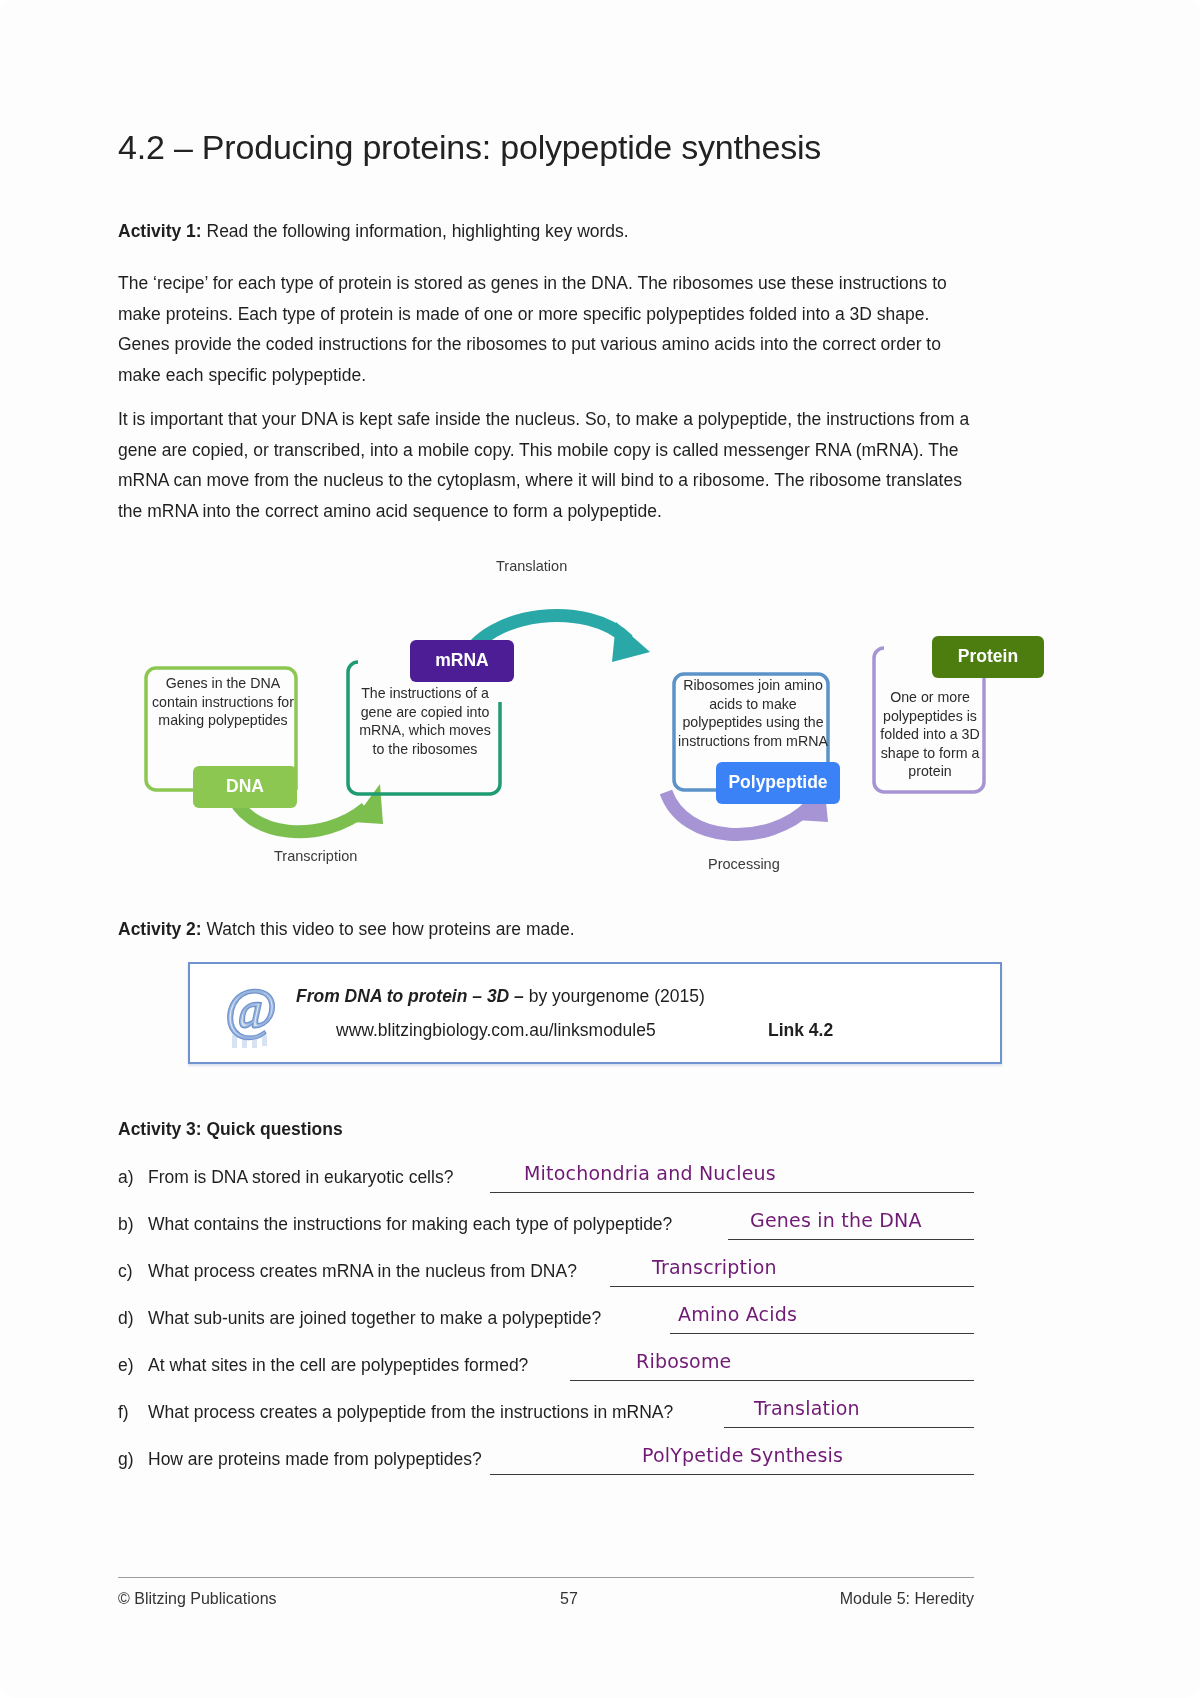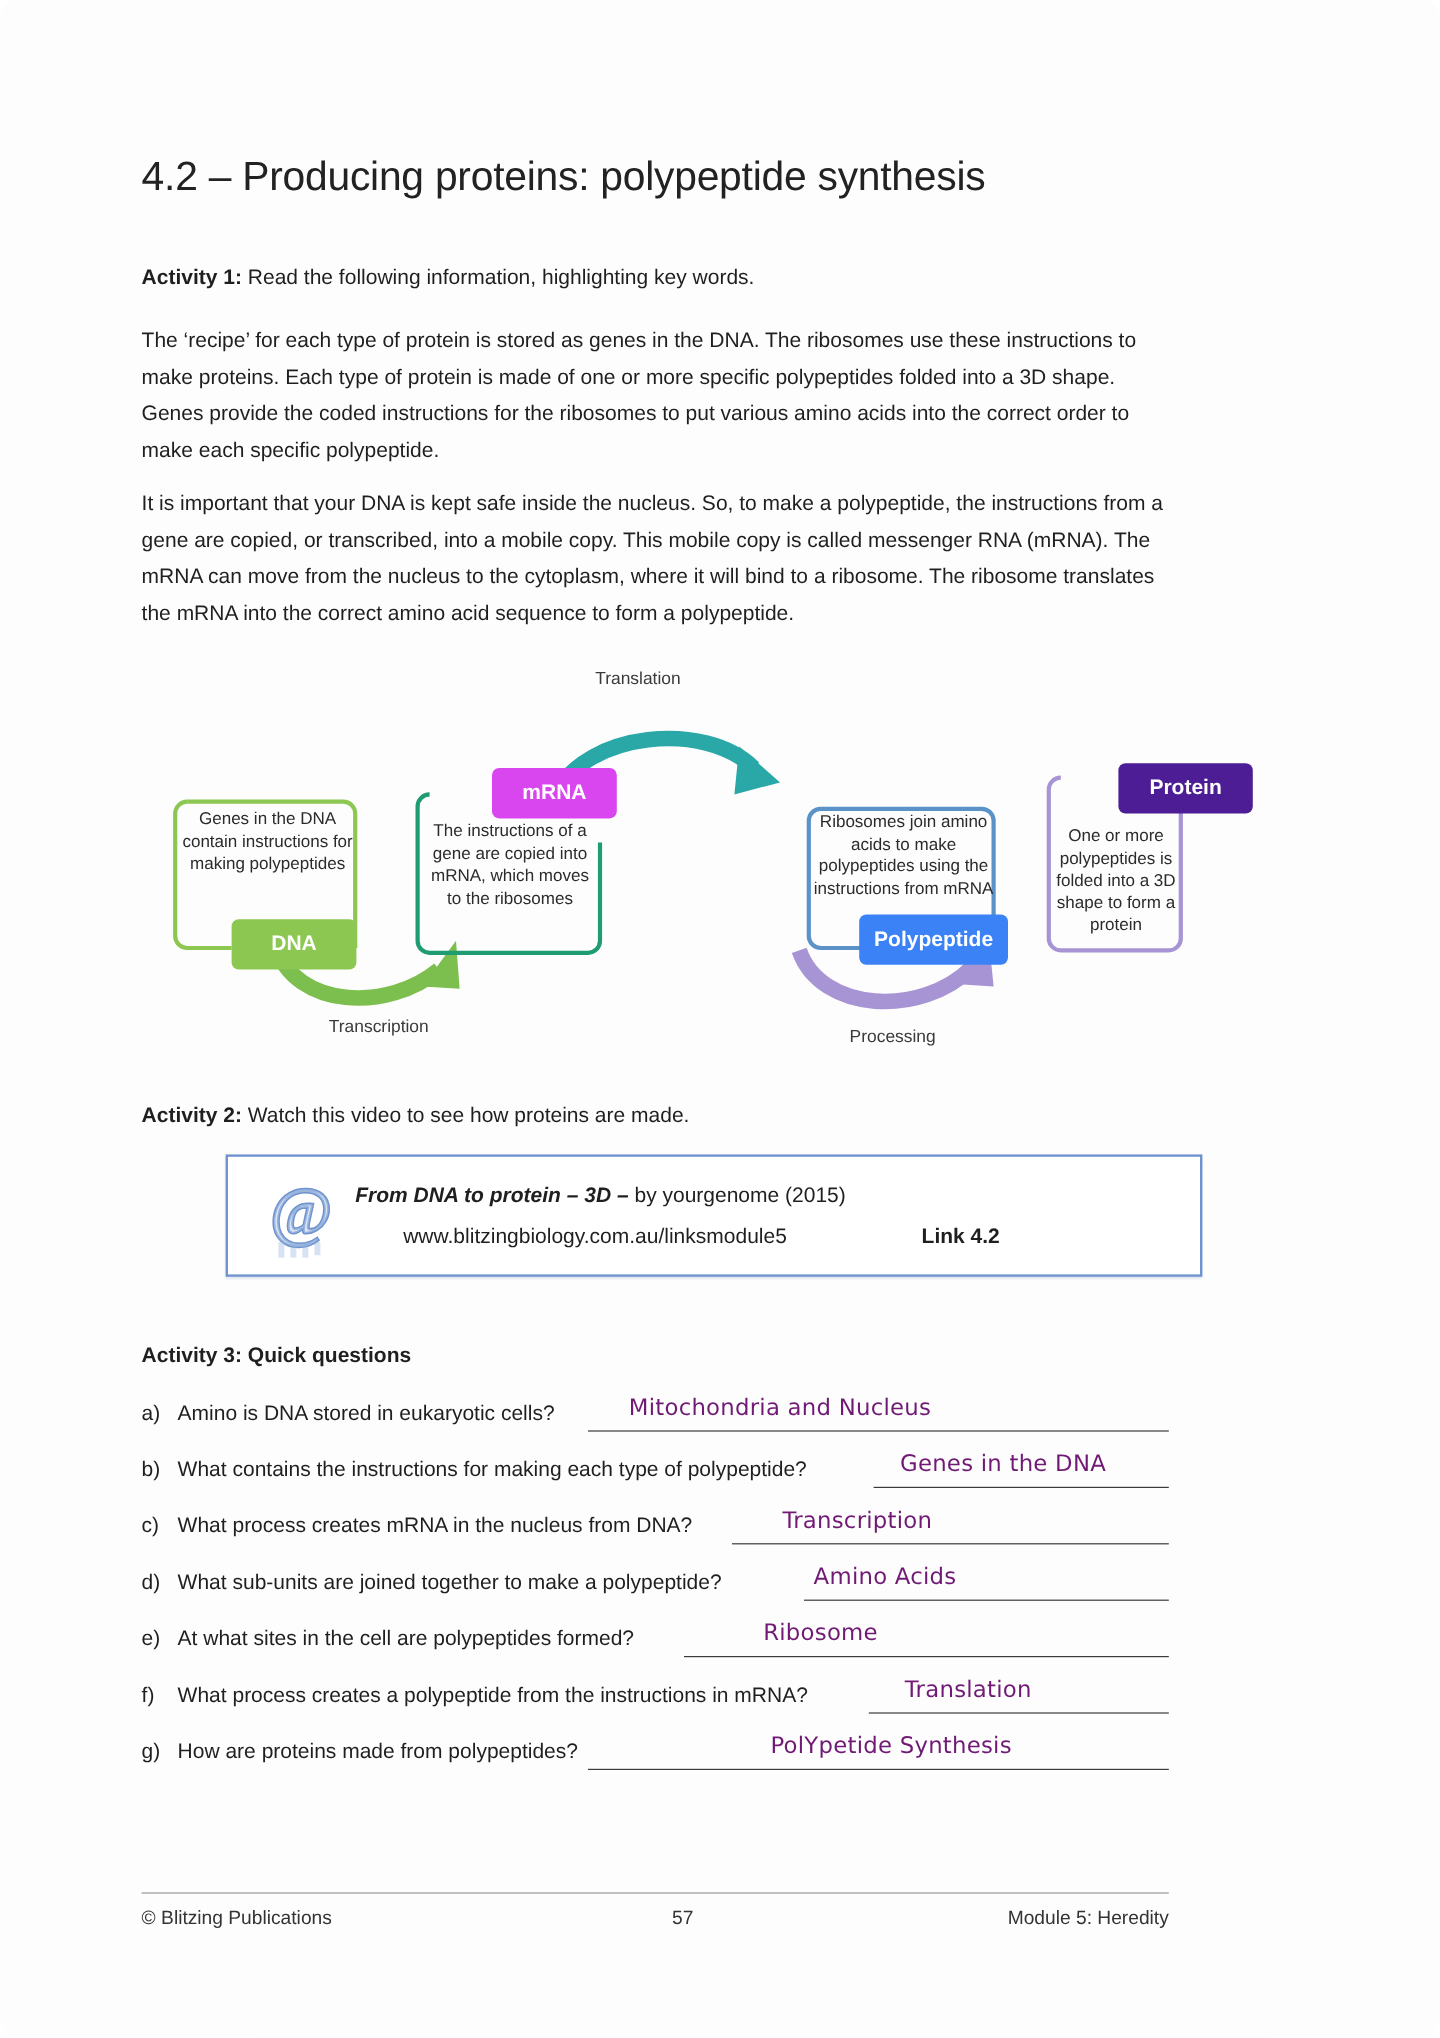--- a/index.html
+++ b/index.html
@@ -261,23 +261,23 @@
     <div class="dg-label" style="left:378px; top:6px;">Translation</div>
     <div class="dg-label" style="left:156px; top:296px;">Transcription</div>
     <div class="dg-label" style="left:590px; top:304px;">Processing</div>
 
     <div class="dg-text" style="left:32px; top:122px; width:146px;">Genes in the DNA contain instructions for making polypeptides</div>
     <div class="dg-text" style="left:560px; top:124px; width:150px;">Ribosomes join amino acids to make polypeptides using the instructions from mRNA</div>
     <div class="dg-text" style="left:234px; top:132px; width:146px;">The instructions of a gene are copied into mRNA, which moves to the ribosomes</div>
     <div class="dg-text" style="left:758px; top:136px; width:108px;">One or more polypeptides is folded into a 3D shape to form a protein</div>
 
     <div class="dg-chip" style="left:75px; top:214px; width:104px; height:42px; background:#8cc751;">DNA</div>
-    <div class="dg-chip" style="left:292px; top:88px; width:104px; height:42px; background:#d946ef;">mRNA</div>
+    <div class="dg-chip" style="left:292px; top:88px; width:104px; height:42px; background:#4c1d95;">mRNA</div>
     <div class="dg-chip" style="left:598px; top:210px; width:124px; height:42px; background:#3b82f6;">Polypeptide</div>
-    <div class="dg-chip" style="left:814px; top:84px; width:112px; height:42px; background:#4c1d95;">Protein</div>
+    <div class="dg-chip" style="left:814px; top:84px; width:112px; height:42px; background:#4d7c0f;">Protein</div>
   </div>
 
   <div class="activity-line" style="left:118px; top:918px;">
     <span class="lead">Activity 2:</span><span> Watch this video to see how proteins are made.</span>
   </div>
 
   <div id="linkbox">
     <svg id="at-icon" viewBox="0 0 66 74">
       <text x="33" y="50" text-anchor="middle" font-size="56" font-family="'Liberation Serif', serif" fill="none" stroke="#6f93cf" stroke-width="2.4">@</text>
       <text x="33" y="50" text-anchor="middle" font-size="56" font-family="'Liberation Serif', serif" fill="#bcd0ea" opacity="0.55">@</text>
@@ -296,21 +296,21 @@
   </div>
 
   <div class="activity-line" style="left:118px; top:1118px;">
     <span class="lead">Activity 3: Quick questions</span>
   </div>
 
   <div id="qs">
 
     <div class="qrow">
       <span class="qmark">a)</span>
-      <span class="qtext" style="left:30px;">Amino is DNA stored in eukaryotic cells?</span>
+      <span class="qtext" style="left:30px;">From is DNA stored in eukaryotic cells?</span>
       <span class="qline" style="left:372px;"></span>
       <span class="qans" style="left:406px;">Mitochondria and Nucleus</span>
     </div>
 
     <div class="qrow">
       <span class="qmark">b)</span>
       <span class="qtext" style="left:30px;">What contains the instructions for making each type of polypeptide?</span>
       <span class="qline" style="left:610px;"></span>
       <span class="qans" style="left:632px;">Genes in the DNA</span>
     </div>

